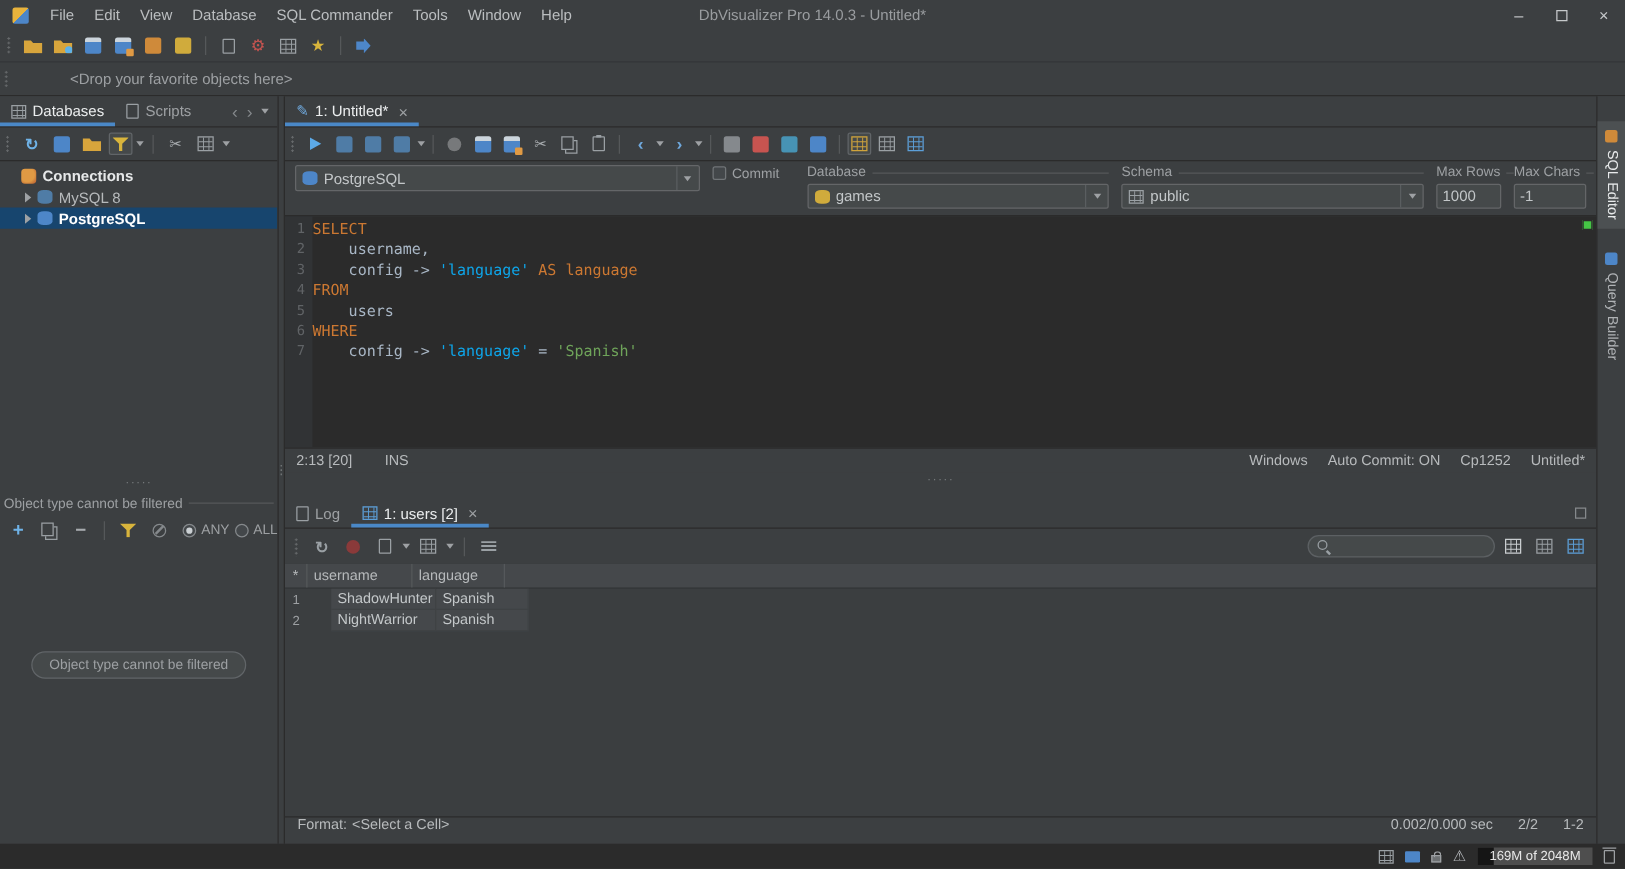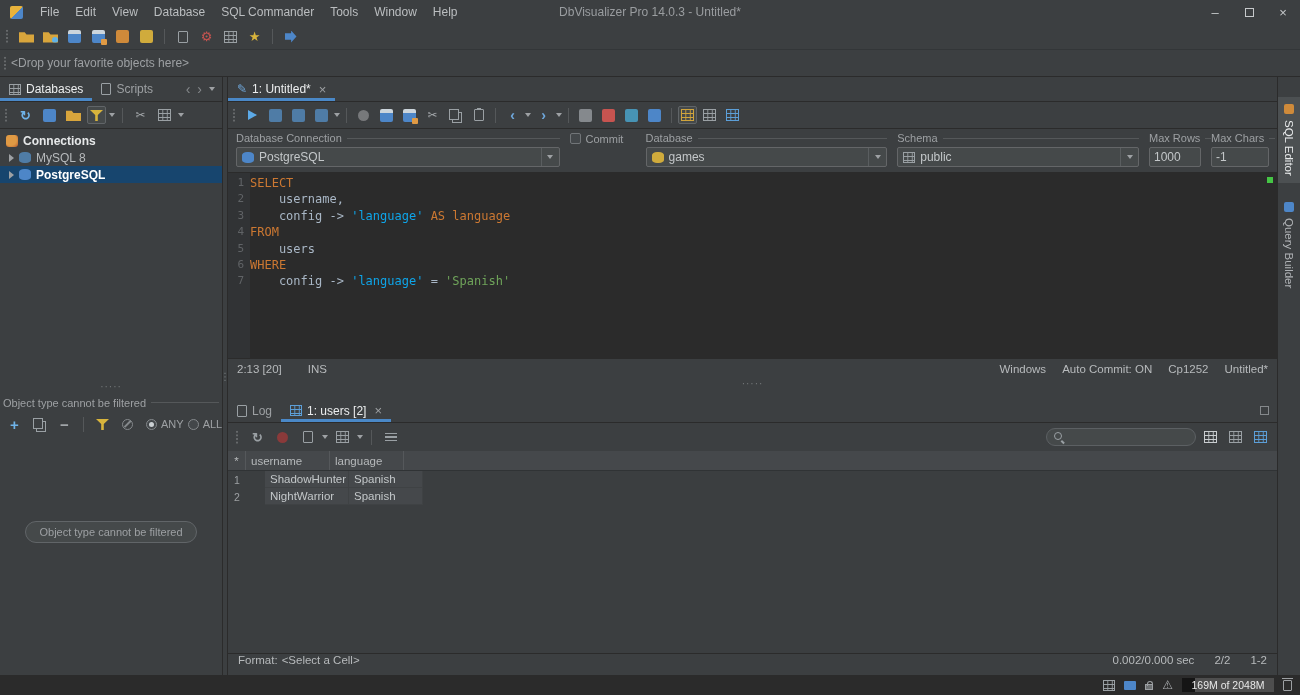--- a/index.html
+++ b/index.html
@@ -17,21 +17,21 @@
   .wctrls { margin-left:auto; display:flex; height:100%; z-index:2; }
   .wbtn { width:34px; display:flex; align-items:center; justify-content:center; color:#c6c9cb; font-size:13px; }
   .ic-winmax { width:9px; height:9px; border:1px solid #c6c9cb; display:block; }
 
   
   .toolbar { display:flex; align-items:center; flex:none; }
   .main-toolbar { height:26px; padding:0 4px; gap:3px; border-bottom:1px solid #333638; }
   .grip { width:4px; height:15px; margin:0 4px 0 1px; background-image:radial-gradient(circle,#66696b 0.9px,transparent 1px); background-size:4px 3.6px; flex:none; }
   .tbtn { min-width:21px; height:20px; padding:0 2px; display:inline-flex; align-items:center; justify-content:center; flex:none; border-radius:2px; }
   .sep { width:1px; height:15px; background:#55585a; margin:0 4px; flex:none; }
-  .favbar { height:27px; flex:none; display:flex; align-items:center; color:#9da0a3; border-bottom:1px solid #2b2b2b; padding:0 2px; }
+  .favbar { height:27px; flex:none; display:flex; align-items:center; color:#9da0a3; border-bottom:1px solid #2b2b2b; padding:0 2px;gap:45px; }
 
   
   .ic-folder { width:15px; height:12px; background:#d8a53c; clip-path:polygon(0 15%,38% 15%,50% 33%,100% 33%,100% 100%,0 100%); position:relative; flex:none; }
   .ic-folder.fav::after { content:""; position:absolute; right:0; bottom:0; width:6px; height:6px; border-radius:50%; background:#5fb2e8; }
   .ic-floppy { width:13px; height:13px; border-radius:2px; background:linear-gradient(180deg,#ccd5dc 0 30%,#4d86c8 30%); position:relative; flex:none; }
   .ic-floppy.as::after { content:""; position:absolute; right:-2px; bottom:-2px; width:6px; height:6px; background:#e09a44; border-radius:1px; }
   .ic-play { width:0; height:0; border-top:5.5px solid transparent; border-bottom:5.5px solid transparent; border-left:9px solid #5caae8; flex:none; }
   .ic-circle { width:11px; height:11px; border-radius:50%; background:#77797b; flex:none; }
   .ic-circle.red { background:#8a3a3a; }
   .ic-slash { width:11px; height:11px; border-radius:50%; border:1.5px solid #85898c; position:relative; flex:none; }
@@ -73,21 +73,21 @@
 
   
   .left { width:222px; flex:none; display:flex; flex-direction:column; background:#3c3f41; min-height:0; }
   .ltabs { height:25px; flex:none; display:flex; align-items:stretch; border-bottom:1px solid #2b2b2b; }
   .tab { display:flex; align-items:center; gap:5px; padding:0 9px; color:#9da0a3; position:relative; white-space:nowrap; }
   .tab.active { color:#eceeef; }
   .tab.active::after { content:""; position:absolute; left:0; right:0; bottom:0; height:3px; background:#4a88c7; }
   .tabnav { margin-left:auto; display:flex; align-items:center; gap:7px; padding-right:7px; }
   .ltoolbar { height:27px; flex:none; display:flex; align-items:center; gap:3px; padding:0 3px; border-bottom:1px solid #2b2b2b; }
   .tree { height:253px; flex:none; padding-top:3px; overflow:hidden; }
-  .trow { height:17px; display:flex; align-items:center; gap:5px; padding-left:6px; color:#b7babc;text-align:center; }
+  .trow { height:17px; display:flex; align-items:center; gap:5px; padding-left:17px; color:#b7babc;text-align:center; }
   .trow b { font-weight:bold; color:#e6e8e9; }
   .trow.sel { background:#17456e; }
   .trow.sel b { color:#ffffff; }
   .tchev { width:0; height:0; border-top:4px solid transparent; border-bottom:4px solid transparent; border-left:5px solid #9ea1a4; margin-left:3px; flex:none; }
   .ic-conn { width:12px; height:12px; border-radius:3px; background:radial-gradient(circle at 40% 40%,#e09a44 0 55%,#b2552e 100%); flex:none; }
   .ic-dbase { width:12px; height:11px; border-radius:5px/3px; flex:none; }
   .hdots { height:12px; flex:none; text-align:center; color:#75797b; font-size:10px; letter-spacing:1px; line-height:9px; }
   .ftitle { height:17px; flex:none; display:flex; align-items:center; gap:5px; color:#9da0a3; font-size:11px; padding:0 3px; white-space:nowrap; }
   .rule { flex:1; border-top:1px solid #55585a; height:0; min-width:6px; }
   .ftoolbar { height:26px; flex:none; display:flex; align-items:center; gap:4px; padding:0 4px; }
@@ -412,24 +412,20 @@
         <span class="tbtn">
             <i class="ic-grid2"></i>
           </span>
         <span class="tbtn">
             <i class="ic-grid2 t-blue"></i>
           </span>
       </div>
 
       <div class="connrow">
         <div class="cgroup gl-conn">
-          <div class="glabel">
-              <span>Database Connection</span>
-              <i class="rule"></i>
-            </div>
           <div class="select">
             <i class="ic-dbase c-blue"></i>
             <span class="val">PostgreSQL</span>
             <span class="ddcaret">
                 <i class="caret"></i>
               </span>
           </div>
         </div>
         <div class="cgroup gl-sticky">
           <div class="glabel">

